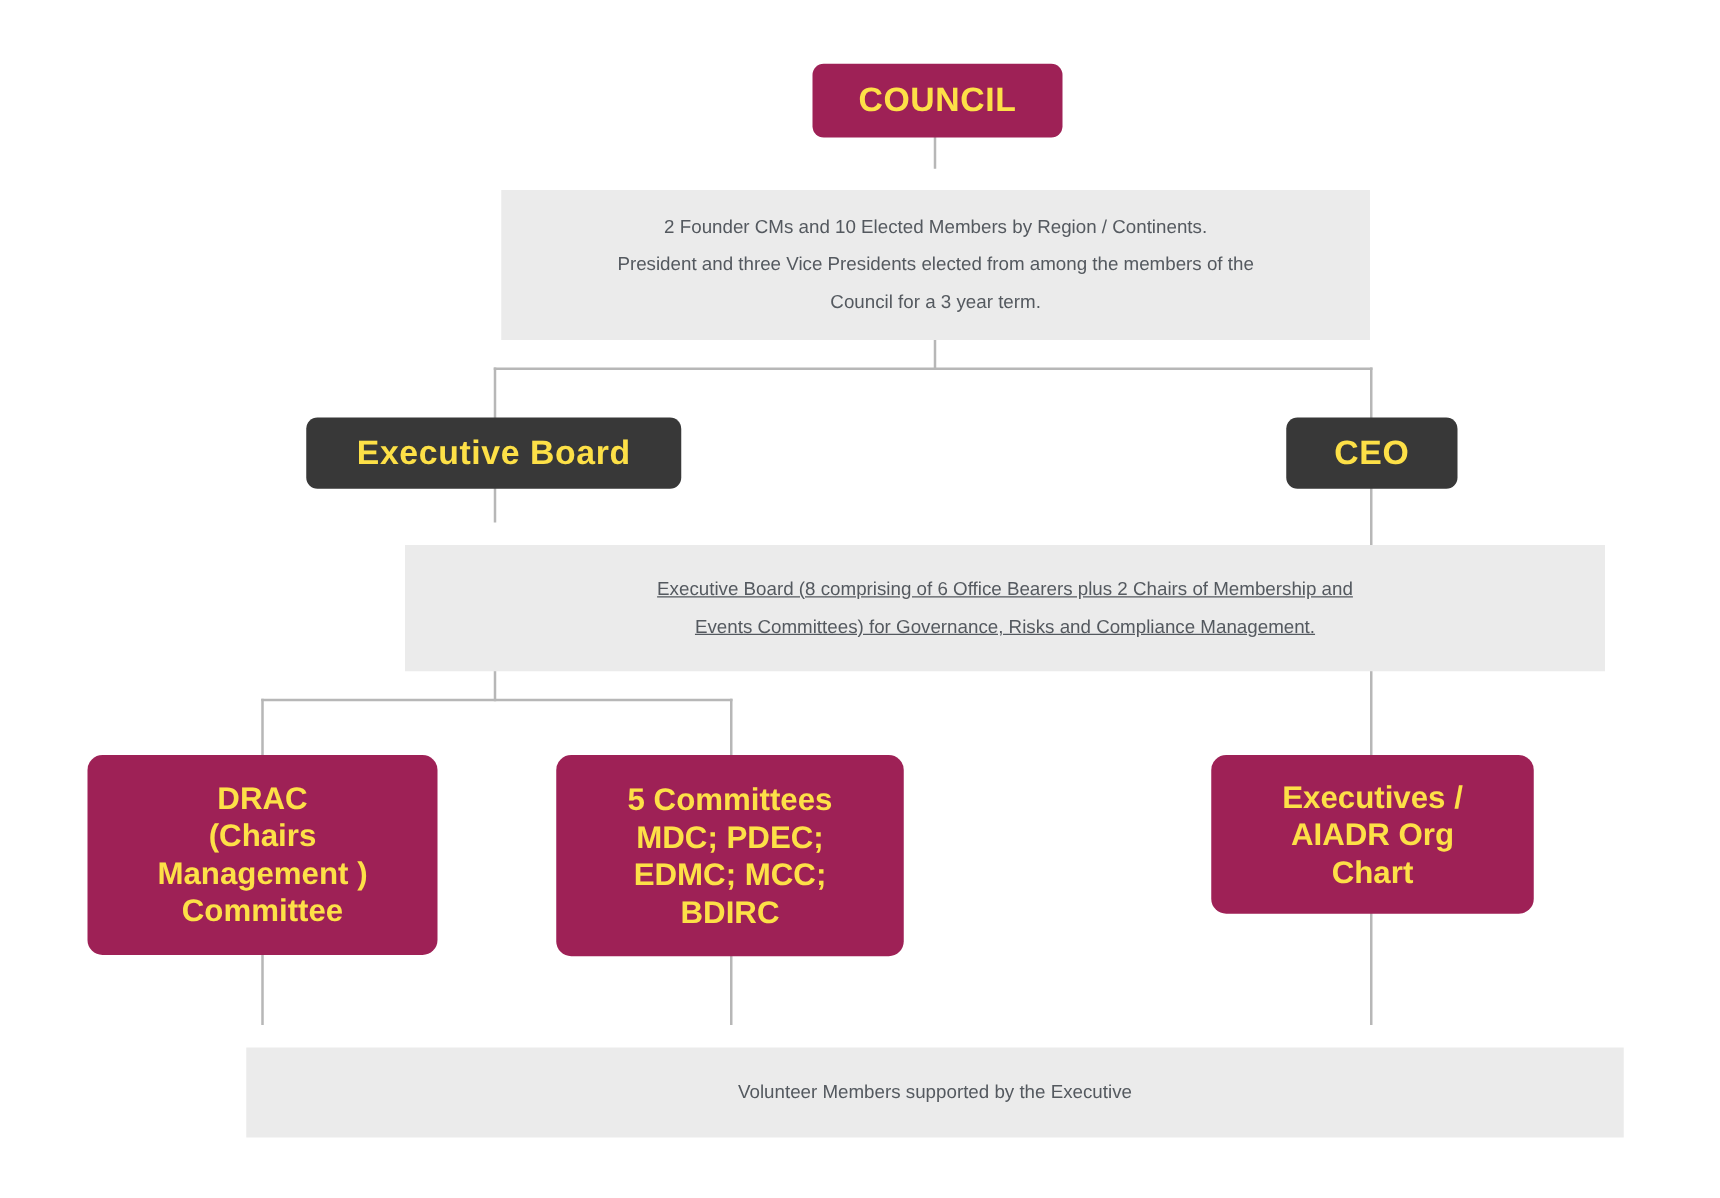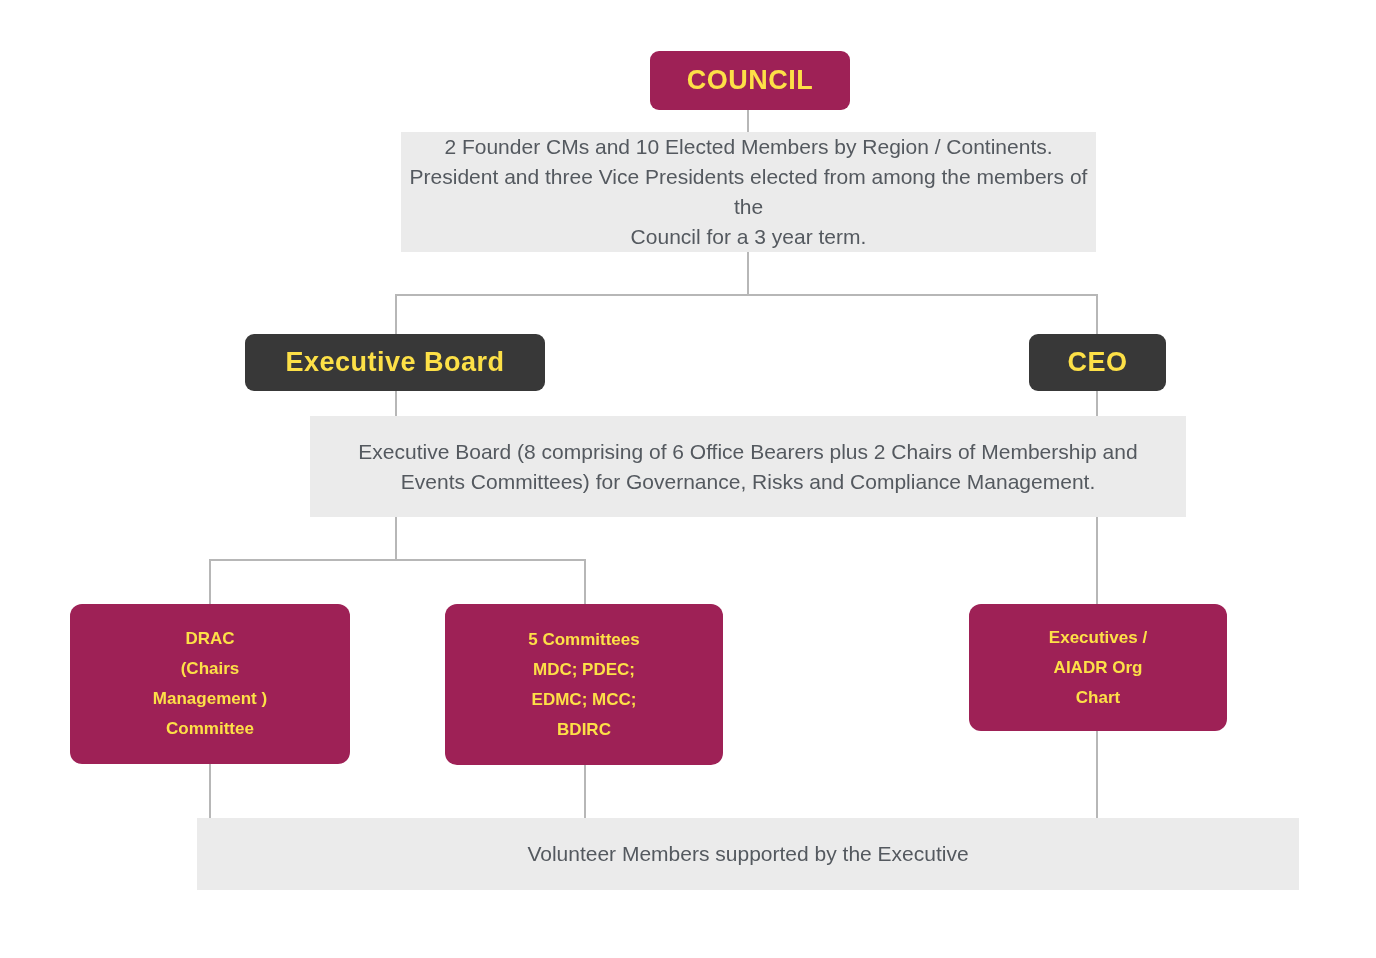--- a/index.html
+++ b/index.html
@@ -35,40 +35,41 @@
   .pill {
     color: #fde047;
     font-weight: 700;
   }
   .maroon { background: #9e2156; }
   .dark   { background: #383838; }
 
   .title { font-size: 27px; border-radius: 9px; letter-spacing: 0.5px; }
 
   .big {
-    font-size: 17px;
+    font-size: 25px;
     line-height: 30px;
     border-radius: 12px;
     text-align: center;
   }
 
   .graybox {
     background: #ebebeb;
     color: #54595f;
-    font-size: 21px;
+    font-size: 15px;
     line-height: 30px;
     font-weight: 400;
+    margin-top: 20px;
   }
 
   
   #council          { left: 650px;  top: 51px;  width: 200px;  height: 59px; }
   #council-desc     { left: 401px;  top: 132px; width: 695px;  height: 120px; }
   #executive-board  { left: 245px;  top: 334px; width: 300px;  height: 57px; }
   #ceo              { left: 1029px; top: 334px; width: 137px;  height: 57px; }
-  #exec-desc        { left: 310px;  top: 416px; width: 876px;  height: 101px; }
+  #exec-desc        { left: 324px;  top: 416px; width: 960px;  height: 101px; text-decoration: underline; }
   #drac             { left: 70px;   top: 604px; width: 280px;  height: 160px; }
   #committees       { left: 445px;  top: 604px; width: 278px;  height: 161px; }
   #executives       { left: 969px;  top: 604px; width: 258px;  height: 127px; }
   #volunteers       { left: 197px;  top: 818px; width: 1102px; height: 72px; border-radius: 0; }
 
   
   #l-council-desc      { left: 747px;  top: 105px; width: 2px;   height: 30px; }
   #l-desc-branch       { left: 747px;  top: 250px; width: 2px;   height: 46px; }
   #l-branch-top-h      { left: 395px;  top: 294px; width: 703px; height: 2px; }
   #l-branch-execboard  { left: 395px;  top: 294px; width: 2px;   height: 44px; }

